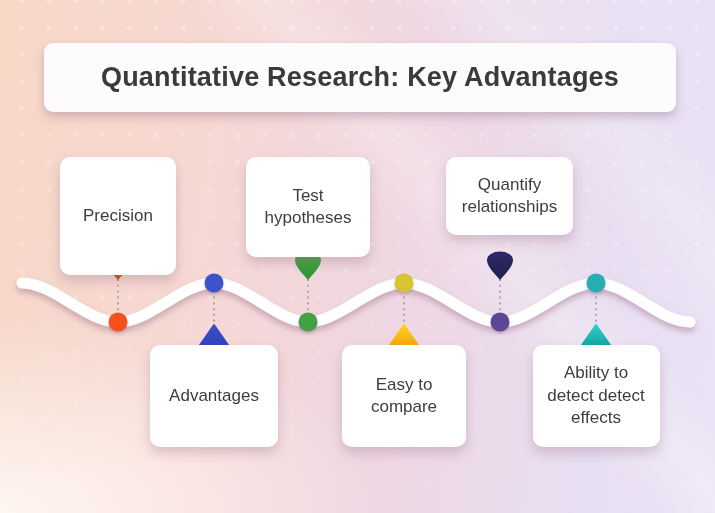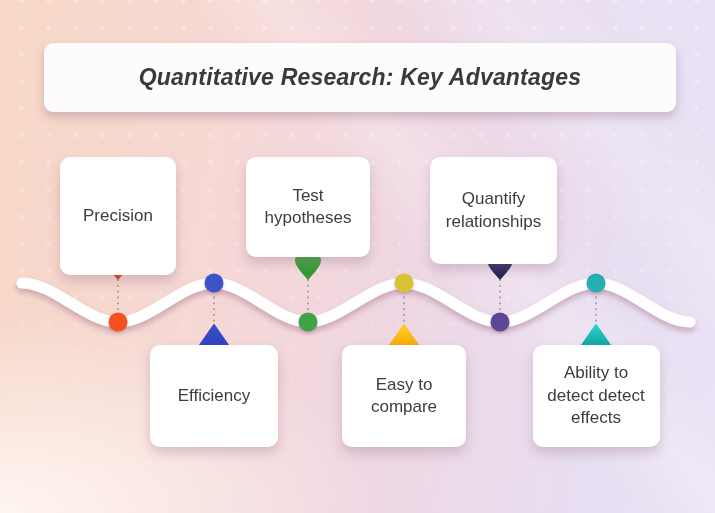--- a/index.html
+++ b/index.html
@@ -28,21 +28,21 @@
       linear-gradient(48deg, rgba(255,255,255,0) 55%, rgba(255,255,255,0.22) 62%, rgba(255,255,255,0) 69%),
       linear-gradient(48deg, rgba(255,255,255,0) 73%, rgba(255,255,255,0.18) 81%, rgba(255,255,255,0) 89%);
   }
   .title-card{
     position:absolute;left:44px;top:43px;width:632px;height:69px;
     background:#fdfbfb;border-radius:9px;
     box-shadow:0 5px 10px rgba(140,100,125,0.35);
     display:flex;align-items:center;justify-content:center;
   }
   .title-card h1{
-    margin:7px;font-size:23px;font-weight:700;color:#3a3a3a;letter-spacing:.2px;font-style:italic;
+    margin:7px;font-size:27px;font-weight:700;color:#3a3a3a;letter-spacing:.2px;
   }
   .wave-svg{position:absolute;left:0;top:0;pointer-events:none;}
   .card{
     position:absolute;background:#ffffff;border-radius:10px;
     box-shadow:0 6px 12px rgba(150,105,130,0.32);
     display:flex;align-items:center;justify-content:center;
     text-align:center;padding:6px;box-sizing:border-box;
   }
   .card .label{
     font-size:17px;line-height:1.32;color:#3d3d3d;
@@ -124,28 +124,28 @@
         <circle cx="500" cy="322" r="9.5" fill="#5E4497"></circle>
         <circle cx="596" cy="283" r="9.5" fill="#26AEB2"></circle>
       </g>
   </svg>
 
   <div id="cards">
       <div class="card" style="left: 60px; top: 157px; width: 116px; height: 118px;">
         <span class="label">Precision</span>
       </div>
       <div class="card" style="left: 150px; top: 345px; width: 128px; height: 102px;">
-        <span class="label">Efficiency</span>
+        <span class="label">Advantages</span>
       </div>
       <div class="card" style="left: 246px; top: 157px; width: 124px; height: 100px;">
         <span class="label">Test hypotheses</span>
       </div>
       <div class="card" style="left: 342px; top: 345px; width: 124px; height: 102px;">
         <span class="label">Easy to compare</span>
       </div>
-      <div class="card" style="left: 430px; top: 157px; width: 127px; height: 107px;">
+      <div class="card" style="left: 446px; top: 157px; width: 127px; height: 78px;">
         <span class="label">Quantify relationships</span>
       </div>
       <div class="card" style="left: 532.5px; top: 345px; width: 127px; height: 102px;">
         <span class="label">Ability to detect detect effects</span>
       </div>
     </div>
 </div>
 
 </body></html>

